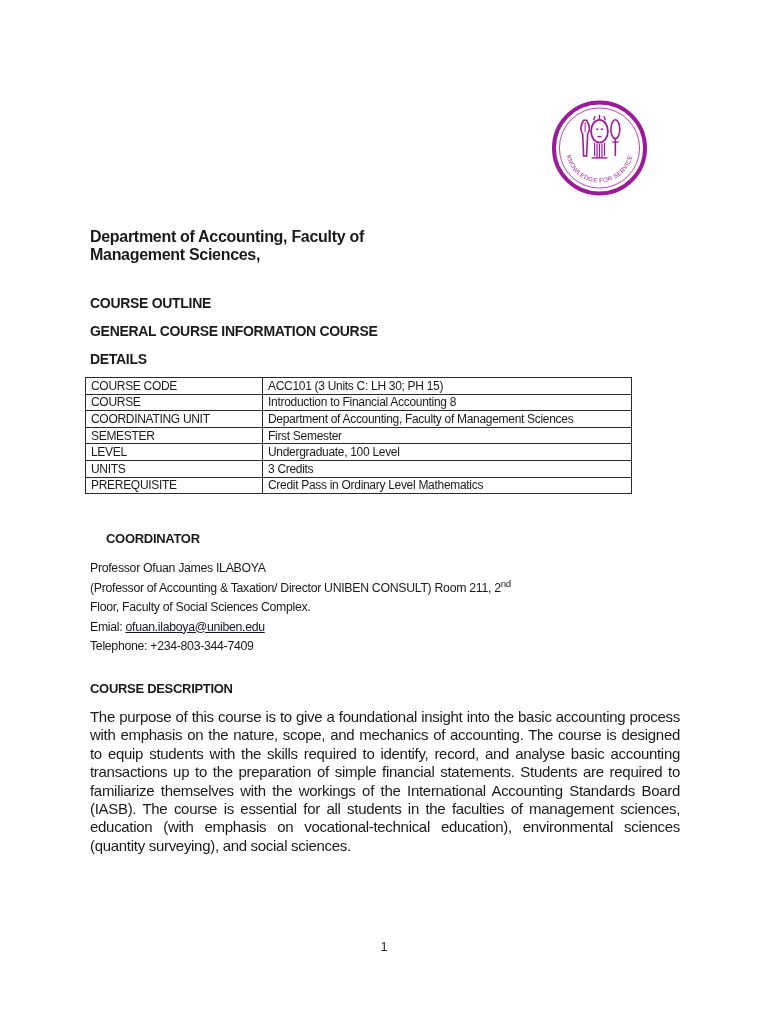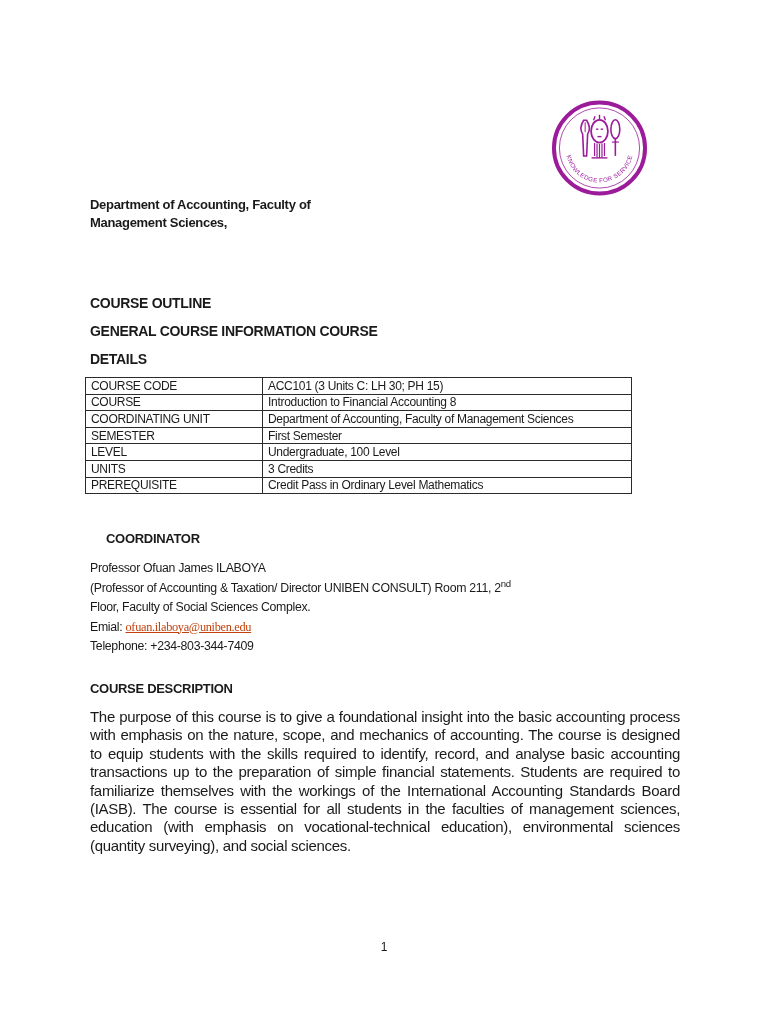--- a/index.html
+++ b/index.html
@@ -19,23 +19,23 @@
     position: absolute;
     left: 550px;
     top: 96px;
     width: 99px;
     height: 104px;
   }
   .logo-wrap svg { width: 100%; height: 100%; }
   .doc-header {
     position: absolute;
     left: 90px;
-    top: 196px;
+    top: 228px;
     font-weight: bold;
-    font-size: 13px;
+    font-size: 16px;
     line-height: 18px;
   }
   .h-block {
     position: absolute;
     left: 90px;
     font-weight: bold;
     font-size: 14px;
   }
   #h-course-outline { top: 295px; }
   #h-general-info   { top: 323px; }
@@ -65,21 +65,21 @@
     top: 559px;
     width: 560px;
     font-size: 12.3px;
     line-height: 19.5px;
   }
   .coordinator-block sup {
     font-size: 0.78em;
     vertical-align: super;
     line-height: 0;
   }
-  a.email-link { color: #c2410c; text-decoration: underline; cursor: pointer; font-family: Liberation Serif, serif; }
+  a.email-link { color: #0f172a; text-decoration: underline; cursor: pointer; }
   .description-block {
     position: absolute;
     left: 90px;
     top: 708px;
     width: 590px;
     font-size: 15px;
     line-height: 18.4px;
     text-align: justify;
   }
   .page-number {

